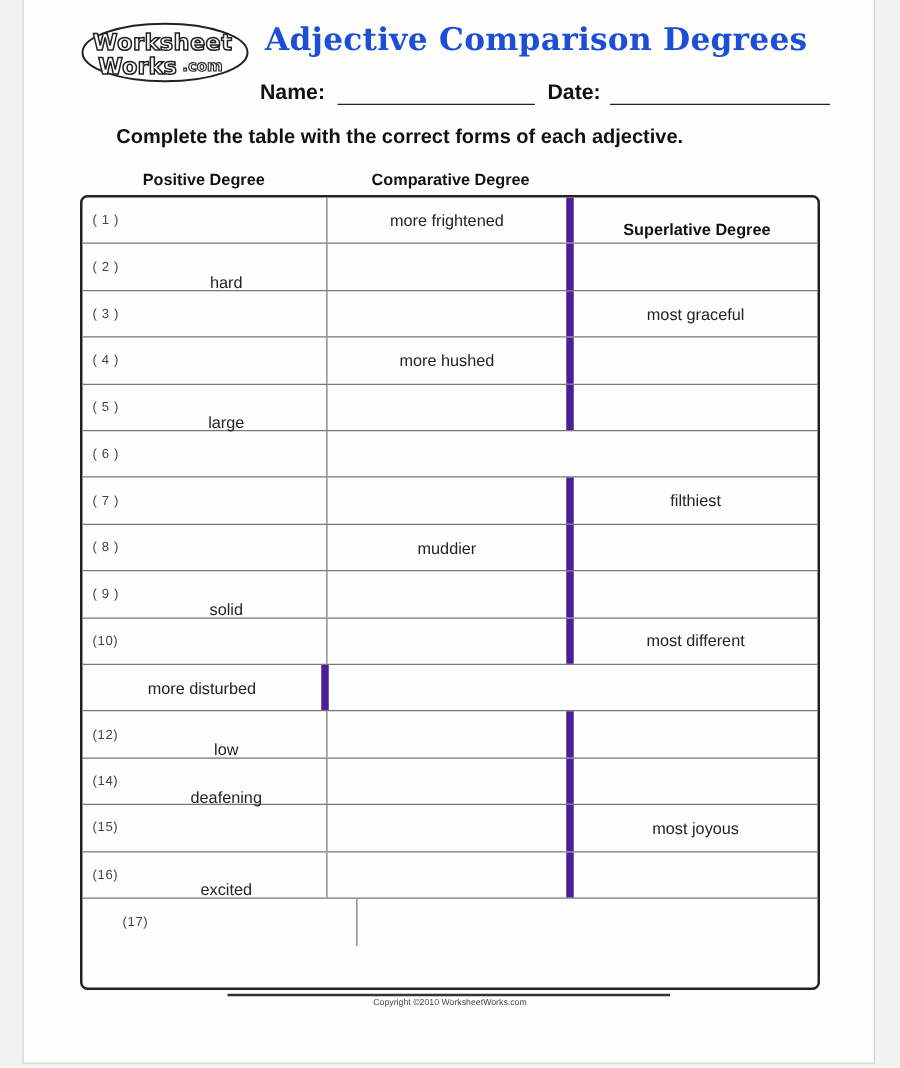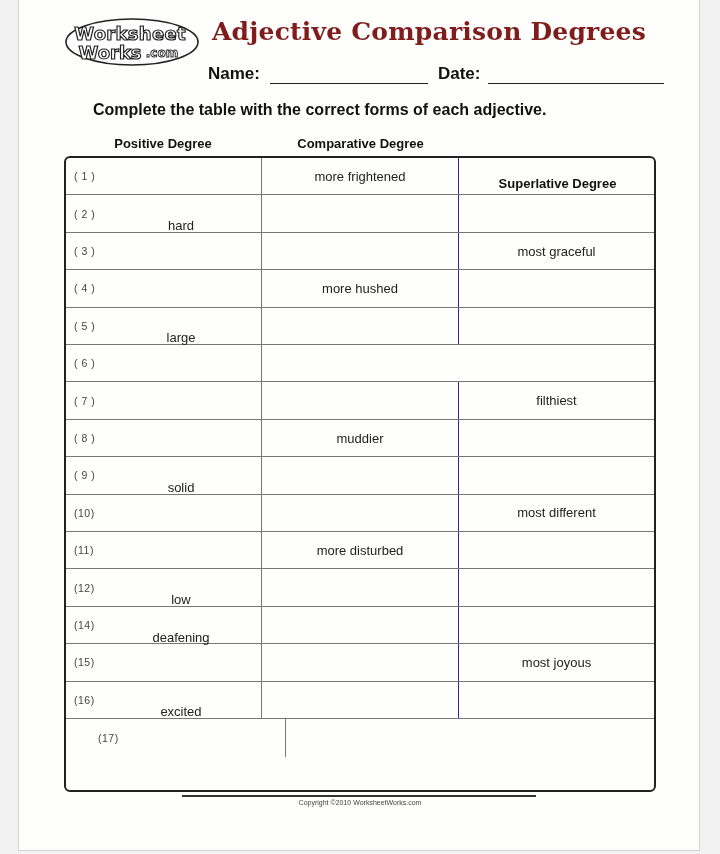--- a/index.html
+++ b/index.html
@@ -26,21 +26,21 @@
       left: 64px; top: 17px;
       width: 136px; height: 50px;
     }
     .title {
       position: absolute;
       left: 212px; top: 17px;
       font-family: "DejaVu Serif", serif;
       font-weight: bold;
       font-size: 25px;
       letter-spacing: 0.2px;
-      color: #7f1d1d;
+      color: #1d4ed8;
       white-space: nowrap;
     }
     .name-row {
       position: absolute;
       top: 64px; left: 208px;
       font-size: 17px; font-weight: bold;
       display: flex; align-items: flex-end;
       white-space: nowrap;
     }
     .name-row .line {
@@ -79,21 +79,21 @@
       position: relative;
     }
     .row:last-child { border-bottom: none; margin-left: 24px; }
     .cell {
       position: relative;
       display: flex; align-items: center; justify-content: center;
       font-size: 13px; color: #222;
       box-sizing: border-box;
     }
     .cell.c1 { width: 196px; border-right: 1px solid #777; }
-    .cell.c2 { width: 197px; border-right: 1px solid #4c1d95; }
+    .cell.c2 { width: 197px; border-right: 6px solid #4c1d95; }
     .cell.c3 { flex: 1; }
     .num {
       position: absolute; left: 8px; top: 50%;
       transform: translateY(-50%);
       font-size: 10.5px; color: #444;
       letter-spacing: 0.5px;
     }
     .c1 .word { padding-left: 35px; margin-top: 24px; }
     .footer-rule {
       position: absolute;
@@ -249,24 +249,20 @@
         <span class="word"></span>
       </div>
       <div class="cell c2">
         <span></span>
       </div>
       <div class="cell c3">
         <span>most different</span>
       </div>
     </div>
     <div class="row">
-      <div class="cell c1">
-        <span class="num">(11)</span>
-        <span class="word"></span>
-      </div>
       <div class="cell c2">
         <span>more disturbed</span>
       </div>
       <div class="cell c3">
         <span></span>
       </div>
     </div>
     <div class="row">
       <div class="cell c1">
         <span class="num">(12)</span>

